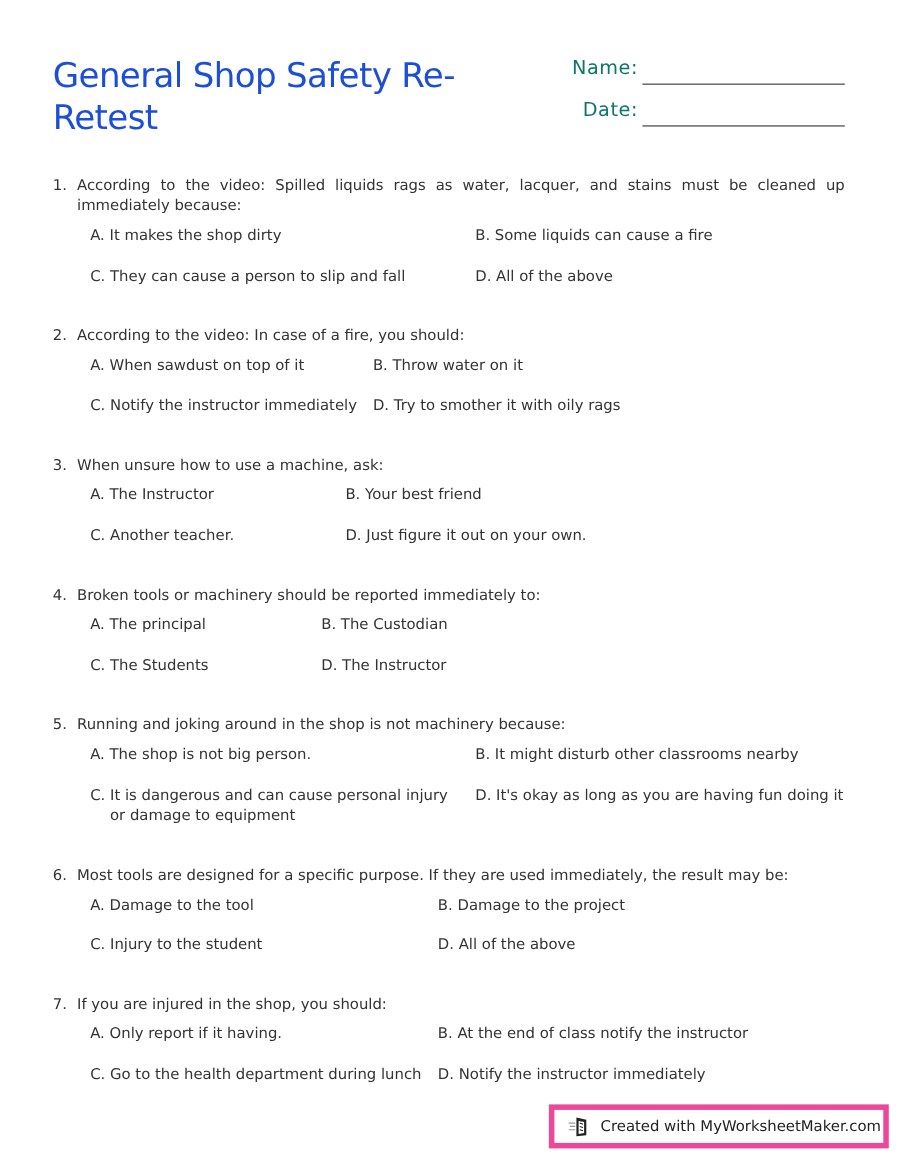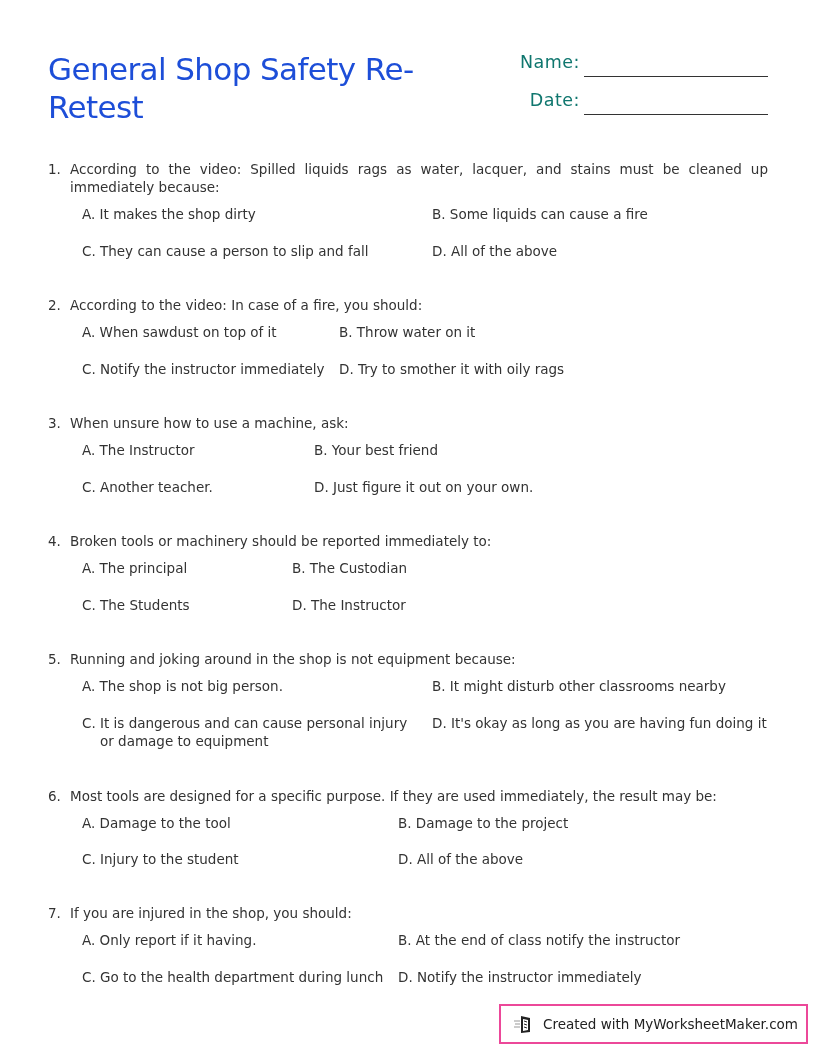--- a/index.html
+++ b/index.html
@@ -25,21 +25,21 @@
   .q { position: absolute; left: 48px; width: 720px; font-size: 13.5px; color: #333; }
   .q-stem { display: flex; line-height: 18px; }
   .q-num { width: 22px; flex: none; }
   .q-text { flex: 1; }
   .q-text.justify { text-align: justify; text-align-last: left; }
   .opt { position: absolute; font-size: 13.5px; line-height: 18px; color: #333; }
   .opt-wrap { display: flex; }
   .opt-letter { flex: none; width: 18px; }
   .footer {
     position: absolute; left: 499px; top: 1004px; width: 309px; height: 40px;
-    border: 2px solid #ec4899; box-sizing: border-box;
+    border: 5px solid #ec4899; box-sizing: border-box;
     display: flex; align-items: center; font-size: 13.5px; color: #222;
   }
   .footer-icon { margin-left: 12px; margin-right: 8px; width: 22px; height: 22px; }
 </style>
 </head>
 <body>
 
 <h1 class="title">General Shop Safety Re-Retest</h1>
 
 <div class="field" style="top:52px;">
@@ -91,21 +91,21 @@
   </div>
 </div>
 <div class="opt" style="left:82px;top:559px;"><span>A.</span> <span>The principal</span></div>
 <div class="opt" style="left:292px;top:559px;"><span>B.</span> <span>The Custodian</span></div>
 <div class="opt" style="left:82px;top:596px;"><span>C.</span> <span>The Students</span></div>
 <div class="opt" style="left:292px;top:596px;"><span>D.</span> <span>The Instructor</span></div>
 
 <div class="q" style="top:650px;">
   <div class="q-stem">
     <span class="q-num">5.</span>
-    <span class="q-text">Running and joking around in the shop is not equipment because:</span>
+    <span class="q-text">Running and joking around in the shop is not machinery because:</span>
   </div>
 </div>
 <div class="opt" style="left:82px;top:677px;"><span>A.</span> <span>The shop is not big person.</span></div>
 <div class="opt" style="left:432px;top:677px;"><span>B.</span> <span>It might disturb other classrooms nearby</span></div>
 <div class="opt" style="left:82px;top:714px;width:340px;">
   <div class="opt-wrap">
       <span class="opt-letter">C.</span>
       <span>It is dangerous and can cause personal injury or damage to equipment</span>
     </div>
 </div>

